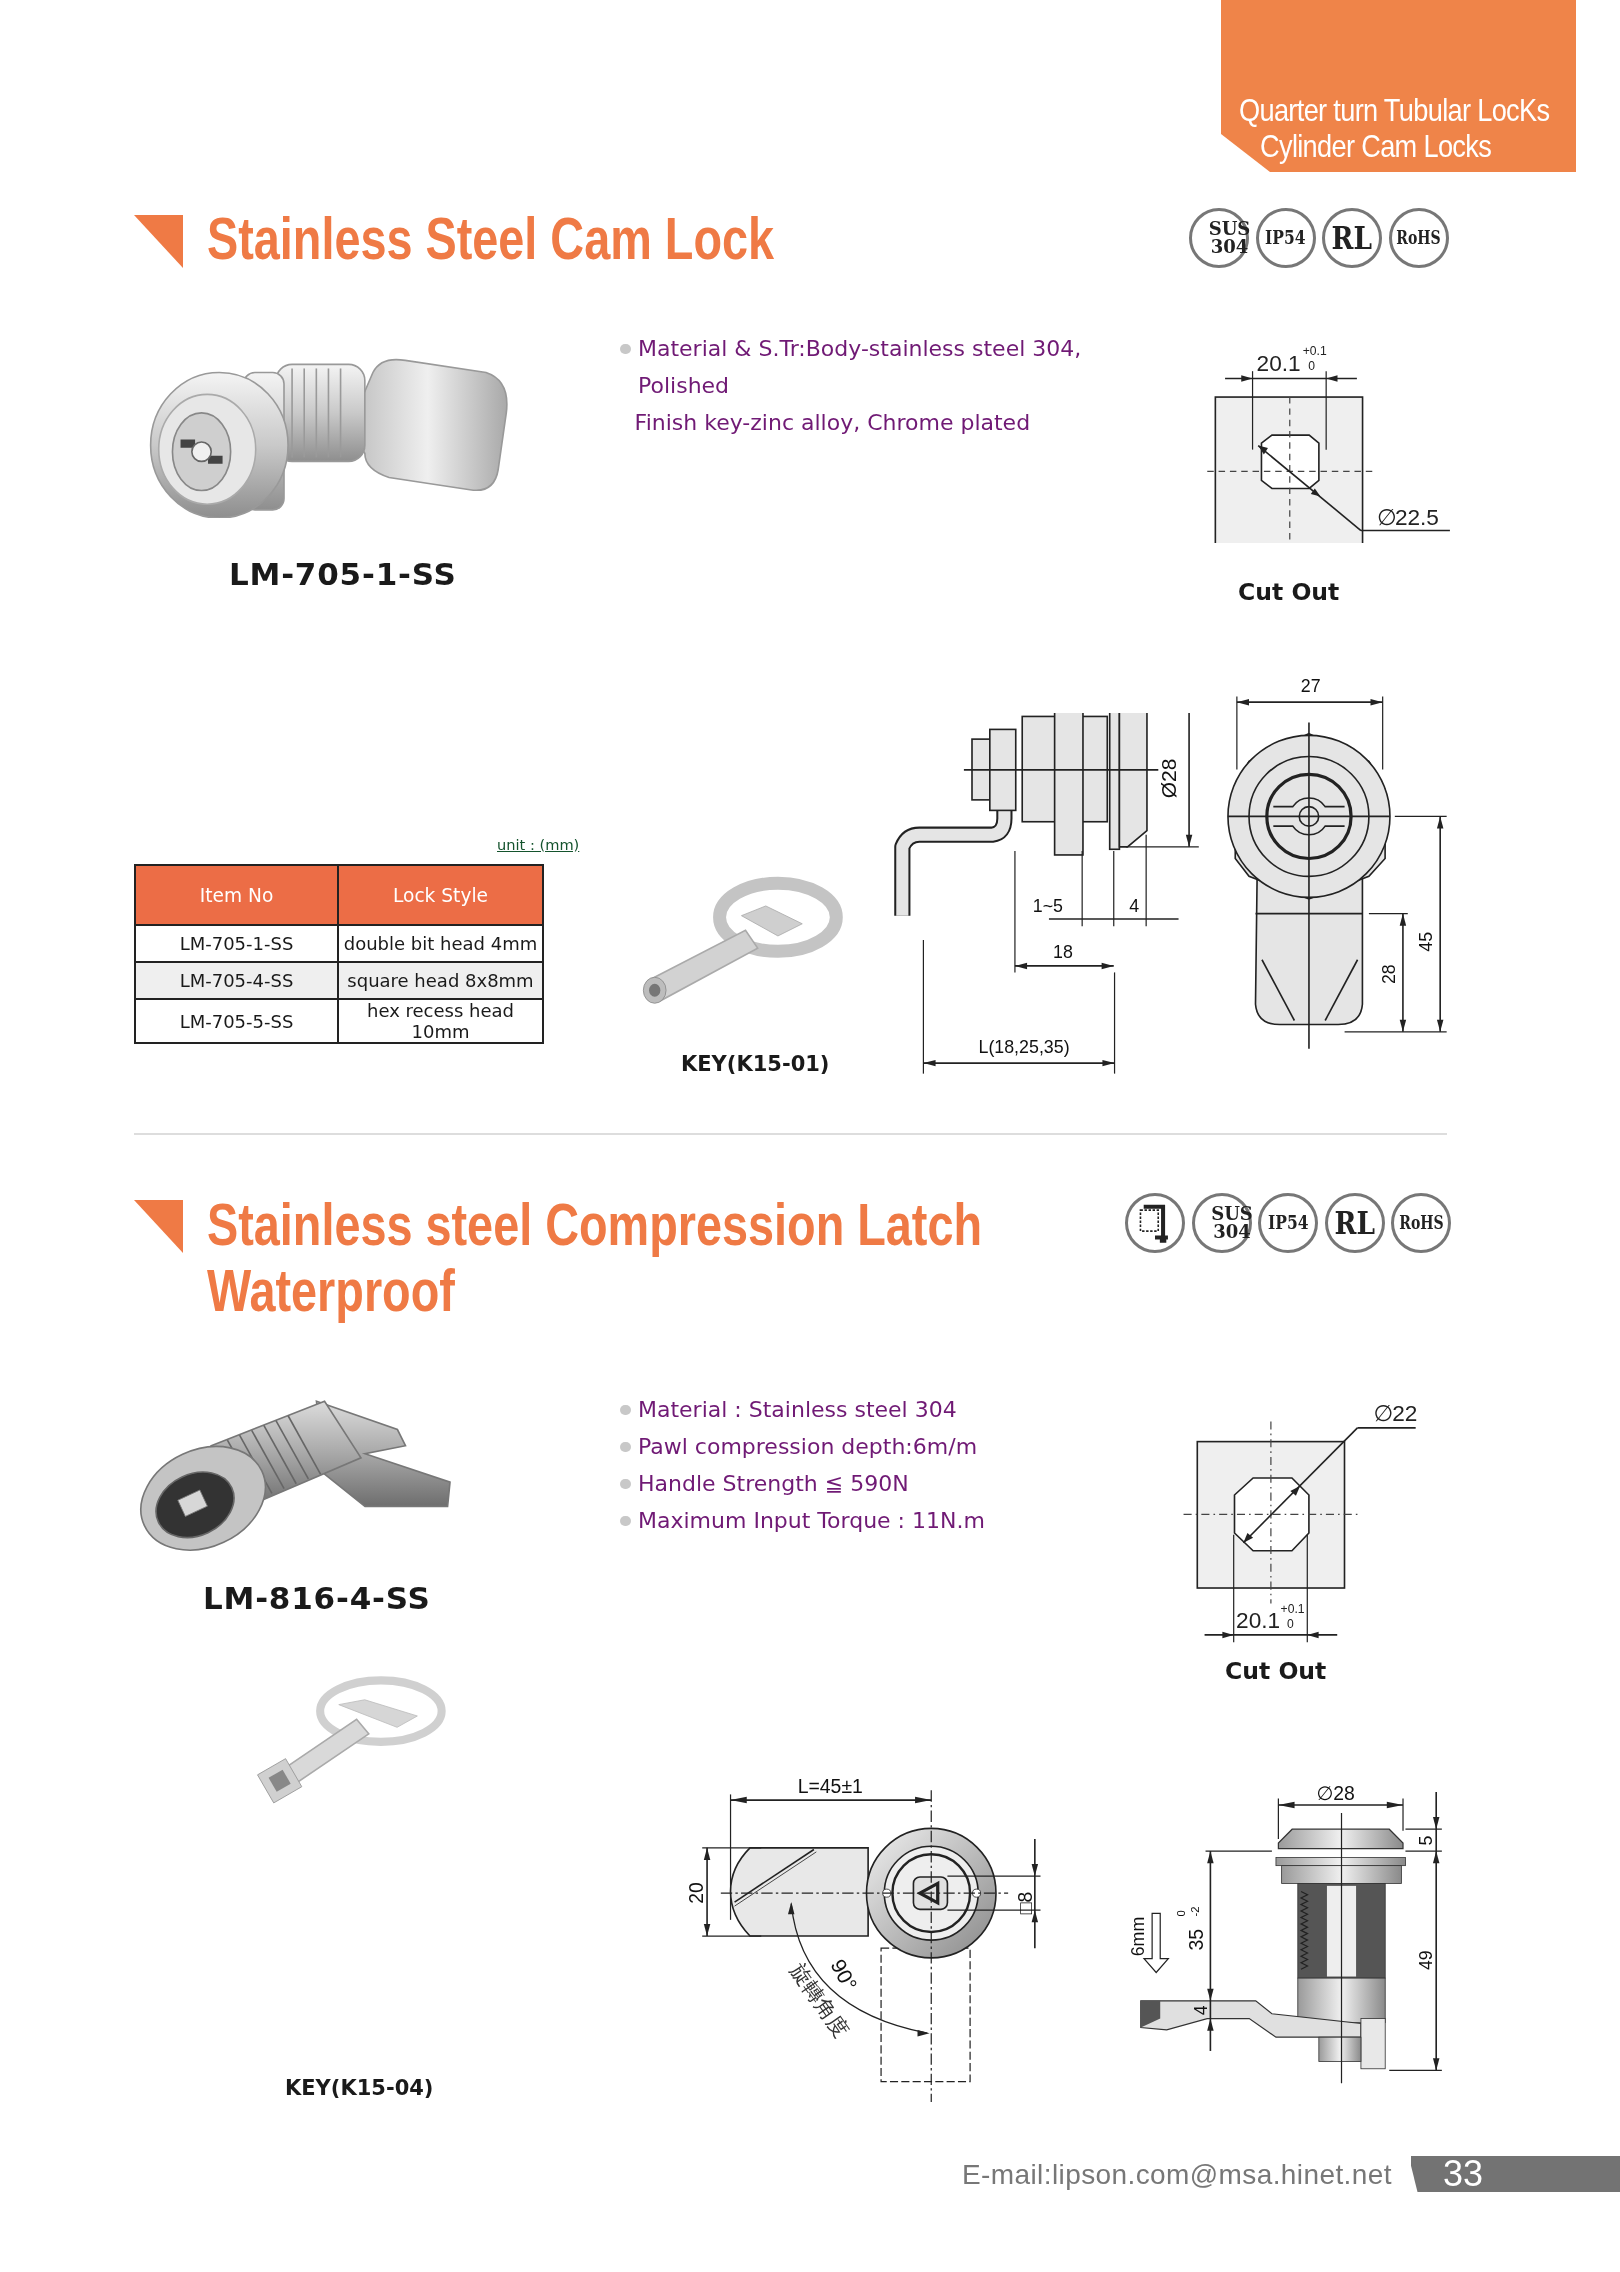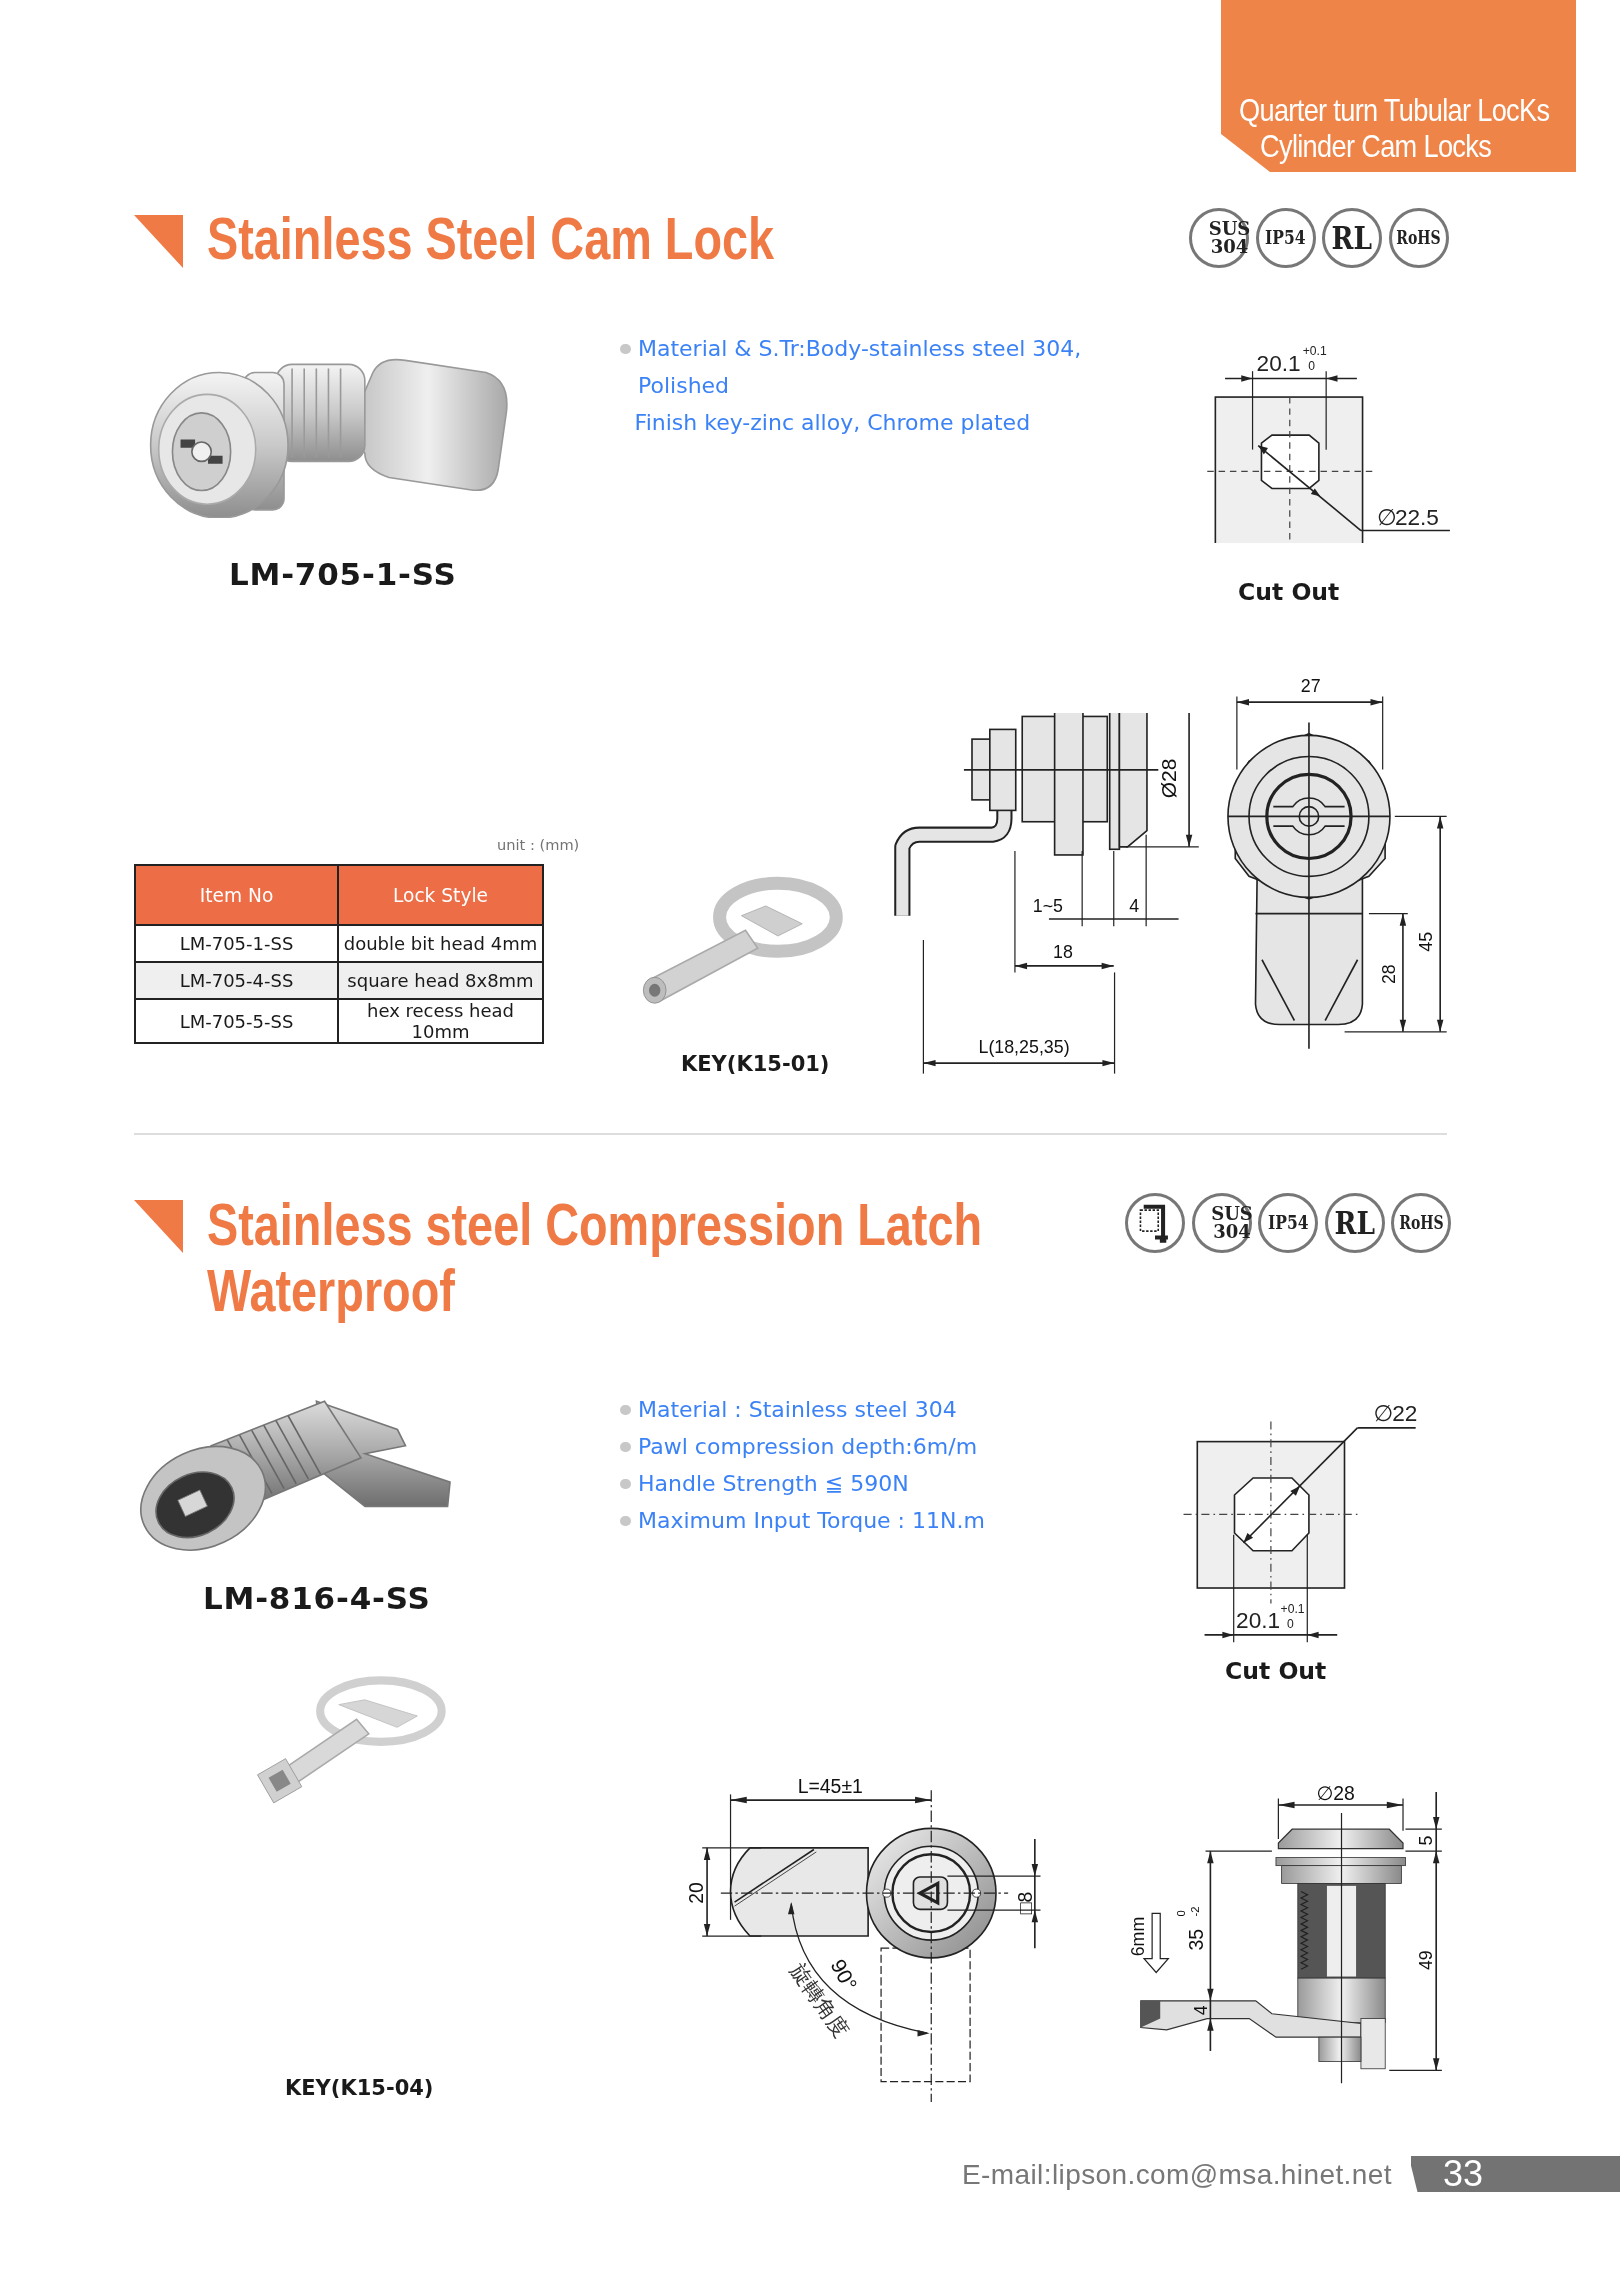--- a/index.html
+++ b/index.html
@@ -28,27 +28,27 @@
     font-family: "DejaVu Serif", serif; font-weight: bold; color: #222; line-height: 1; }
   .badge span { display: block; }
   .b-sus { font-size: 18px; line-height: 18px; margin-left: 21px; }
   .b-ip { font-size: 19.4px; transform: scaleX(0.8); }
   .b-rl { font-size: 31px; transform: scaleX(0.85); }
   .b-rohs { font-size: 18px; transform: scaleX(0.78); }
   .model-label { font-family: "DejaVu Sans", sans-serif; font-weight: bold; font-size: 31px; color: #1a1a1a; letter-spacing: 0.8px; }
   .key-label { font-family: "DejaVu Sans", sans-serif; font-weight: bold; font-size: 21px; color: #1a1a1a; }
 
   
-  .specs { font-family: "DejaVu Sans", sans-serif; font-size: 22px; color: #3b82f6; line-height: 37px; }
+  .specs { font-family: "DejaVu Sans", sans-serif; font-size: 22px; color: #701a75; line-height: 37px; }
   .specs li { list-style: none; position: relative; padding-left: 18px; }
   .specs li::before { content: ""; position: absolute; left: 0; top: 13.8px; width: 10.5px; height: 10.5px; border-radius: 50%; background: #c8c8c8; }
   .specs .cont { padding-left: 14.6px; }
 
   
-  .unit { font-family: "DejaVu Sans", sans-serif; font-size: 14.6px; color: #737373; }
+  .unit { font-family: "DejaVu Sans", sans-serif; font-size: 14.6px; color: #14532d; text-decoration: underline; }
   table.items { border-collapse: collapse; font-family: "DejaVu Sans", sans-serif; }
   table.items th { background: #ec6d46; color: #fff; font-weight: normal; font-size: 18.6px; height: 60px; border: 2.4px solid #222; }
   table.items td { font-size: 18px; height: 37px; text-align: center; border: 2.4px solid #222; border-top-width: 1.6px; }
   table.items tr:nth-child(even) td { background: #efefef; }
   .c1 { width: 203px; } .c2 { width: 205px; }
   .cutout-label { font-family: "DejaVu Sans", sans-serif; font-weight: bold; font-size: 23.5px; color: #1a1a1a; }
 
   .divider { left: 134px; top: 1133px; width: 1313px; height: 1.6px; background: #ddd; }
 
   

